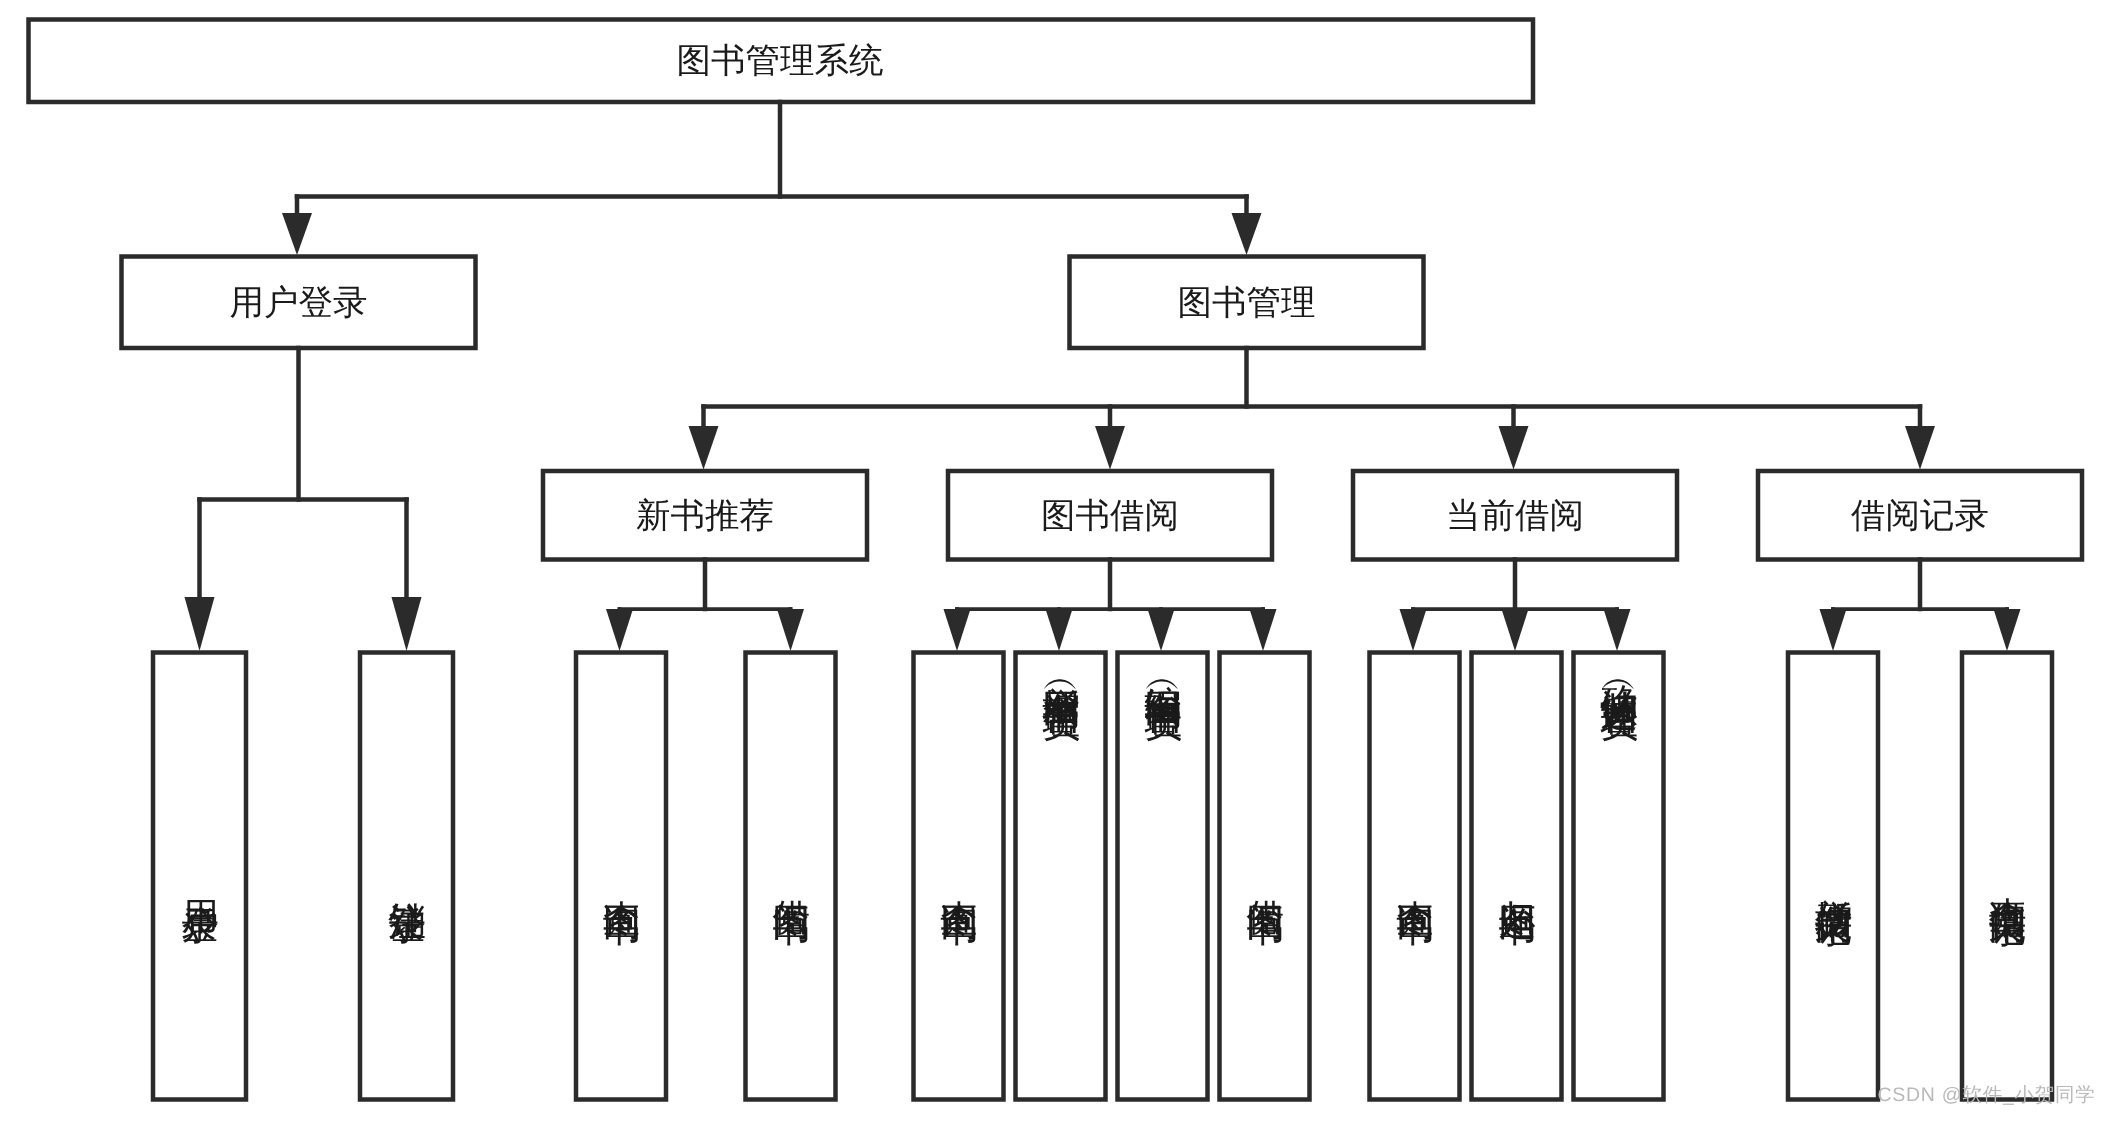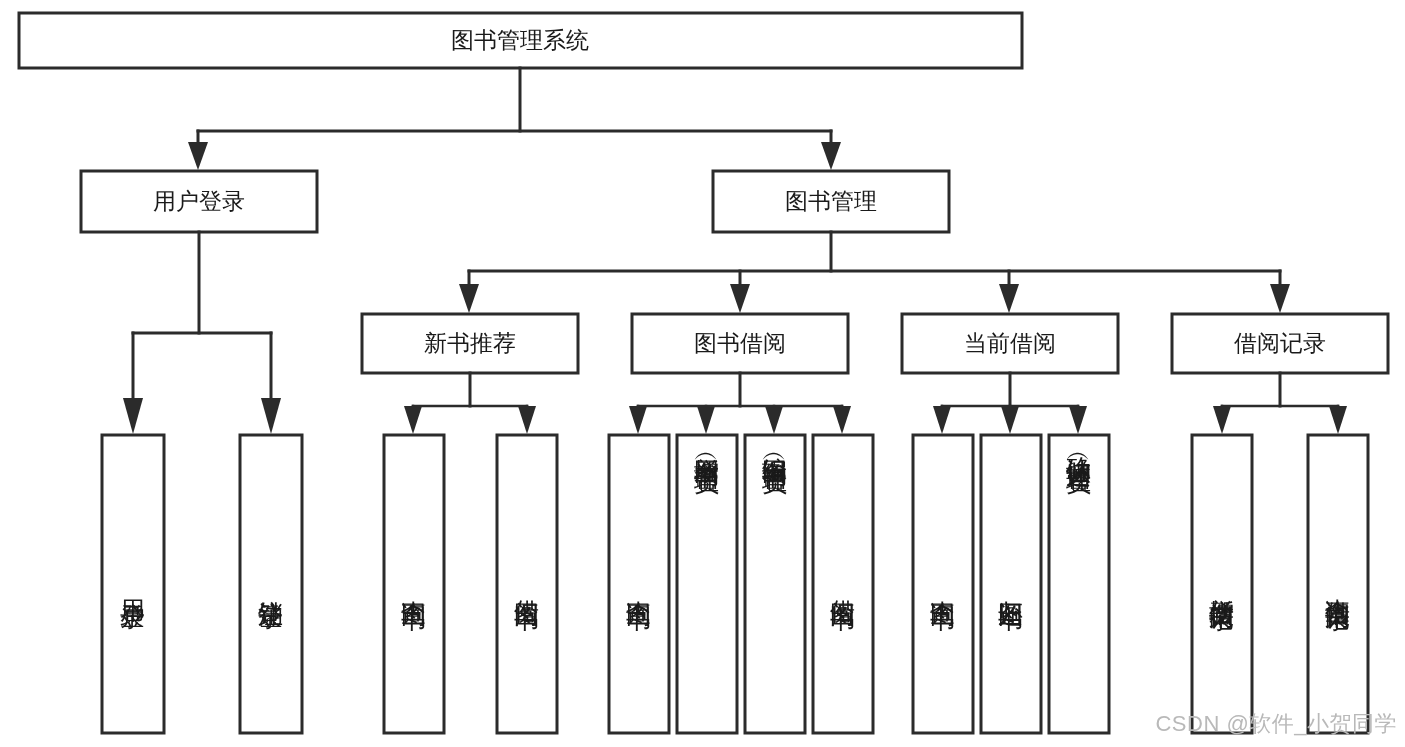--- a/index.html
+++ b/index.html
@@ -76,21 +76,21 @@
     letter-spacing: 2px;
     color: #1a1a1a;
     white-space: nowrap;
     text-align: center;
   }
   .watermark {
     position: absolute;
     right: 8px;
     bottom: 8px;
     font-family: "Liberation Sans", "DejaVu Sans", sans-serif;
-    font-size: 22px;
+    font-size: 13px;
     color: #b9b9b9;
     letter-spacing: 0.5px;
     white-space: nowrap;
   }
 </style>
 </head>
 <body>
 
 <div id="diagram-root">
 

